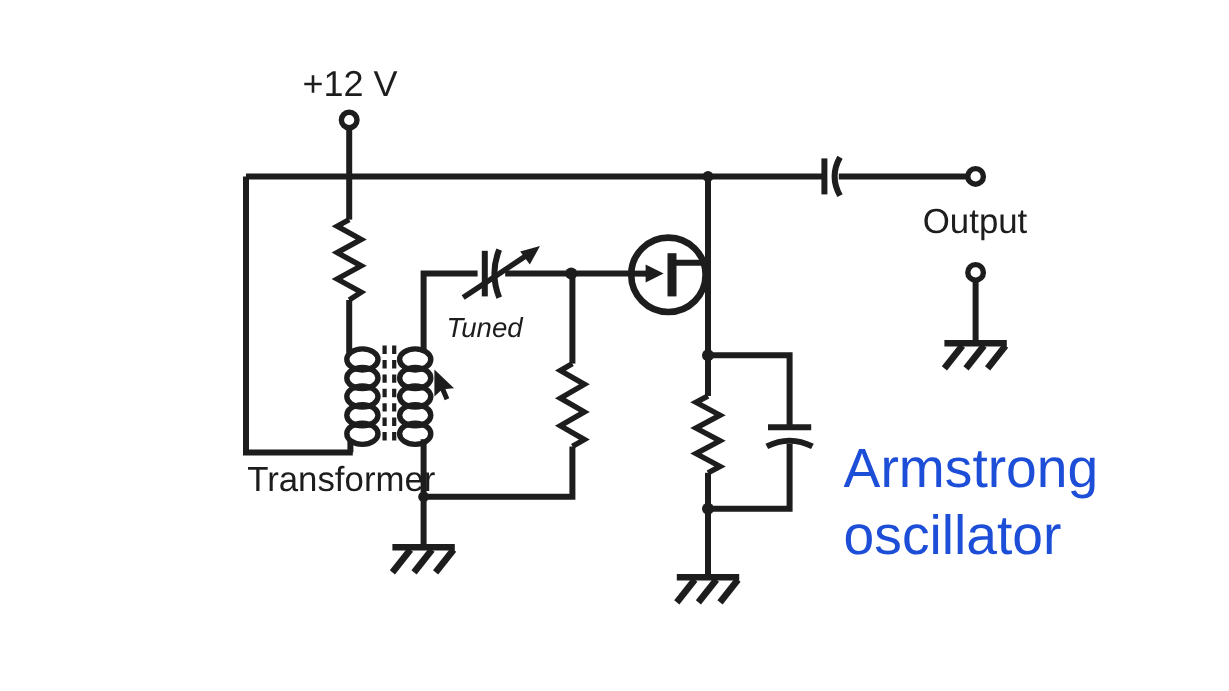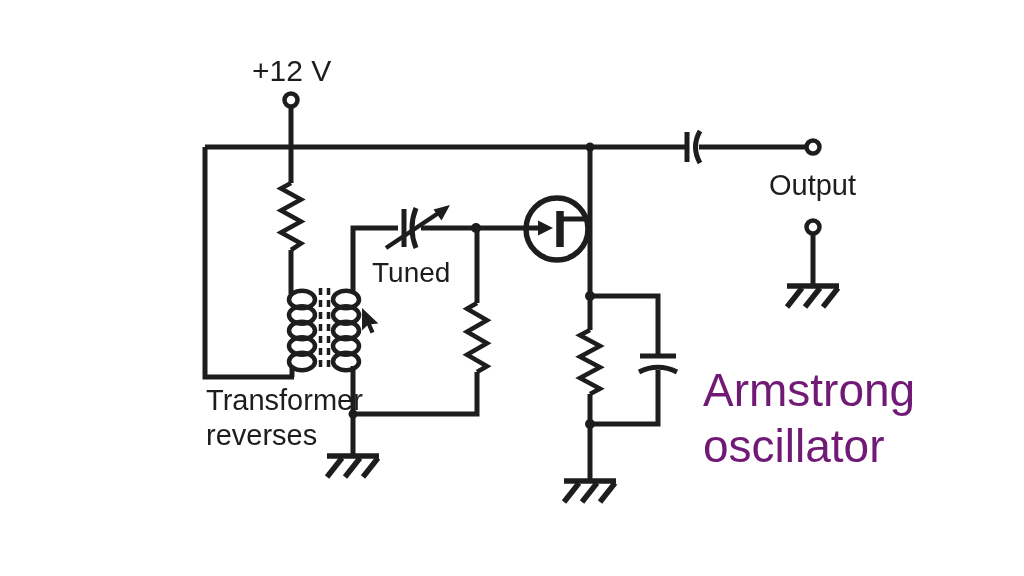--- a/index.html
+++ b/index.html
@@ -1,23 +1,23 @@
 <!DOCTYPE html>
 <html><head>
 <meta charset="utf-8">
 <style>
   html,body{margin:0;padding:0;background:#ffffff;width:1024px;height:576px;overflow:hidden;}
   .canvas{position:relative;width:1024px;height:576px;background:#ffffff;font-family:"Liberation Sans",sans-serif;}
   svg{position:absolute;left:0;top:0;}
   .lbl{position:absolute;color:#1d1d1d;white-space:pre;}
   .supply-label{left:252px;top:54px;font-size:30px;}
-  .tuned-label{left:372px;top:256px;font-size:28px;line-height:34px;}
+  .tuned-label{left:372px;top:256px;font-size:23px;line-height:34px;font-style:italic;}
   .note-label{left:166px;top:383px;font-size:29px;line-height:35px;margin-left:40px;}
   .output-label{left:769px;top:169px;font-size:29px;}
-  .title-label{left:703px;top:362px;font-size:46px;line-height:56px;color:#701a75;}
+  .title-label{left:703px;top:362px;font-size:46px;line-height:56px;color:#1d4ed8;}
   .wire{stroke:#1d1d1d;stroke-width:5;fill:none;stroke-linejoin:miter;}
   .thin{stroke-width:4.5;}
   .plate{stroke:#1d1d1d;stroke-width:5;fill:none;}
   .coil{stroke:#1d1d1d;stroke-width:4.5;fill:none;}
   .core{stroke:#1d1d1d;stroke-width:3.5;fill:none;stroke-dasharray:7 5;}
   .dot{fill:#1d1d1d;stroke:none;}
   .term{fill:#ffffff;stroke:#1d1d1d;stroke-width:4.5;}
   .gnd{stroke:#1d1d1d;stroke-width:5.5;fill:none;stroke-linecap:butt;}
   .solid{fill:#1d1d1d;stroke:none;}
 </style>
@@ -123,19 +123,19 @@
 
     <use href="#gnd" x="813" y="286"></use>
 
     <polygon class="solid" points="362,308 362,330.5 367.2,325.6 370.6,333.6 374.4,331.8 371.2,324.2 378.4,323.6"></polygon>
   </svg>
 
   <div class="lbl supply-label">+12 V</div>
 
   <div class="lbl tuned-label"><span>Tuned</span><br></div>
 
-  <div class="lbl note-label"><span>Transformer</span><br><span>reverses</span><br><br></div>
+  <div class="lbl note-label"><span>Transformer</span><br><br><br></div>
 
   <div class="lbl output-label">Output</div>
 
   <div class="lbl title-label"><span>Armstrong</span><br><span>oscillator</span></div>
 
 </div>
 
 </body></html>

